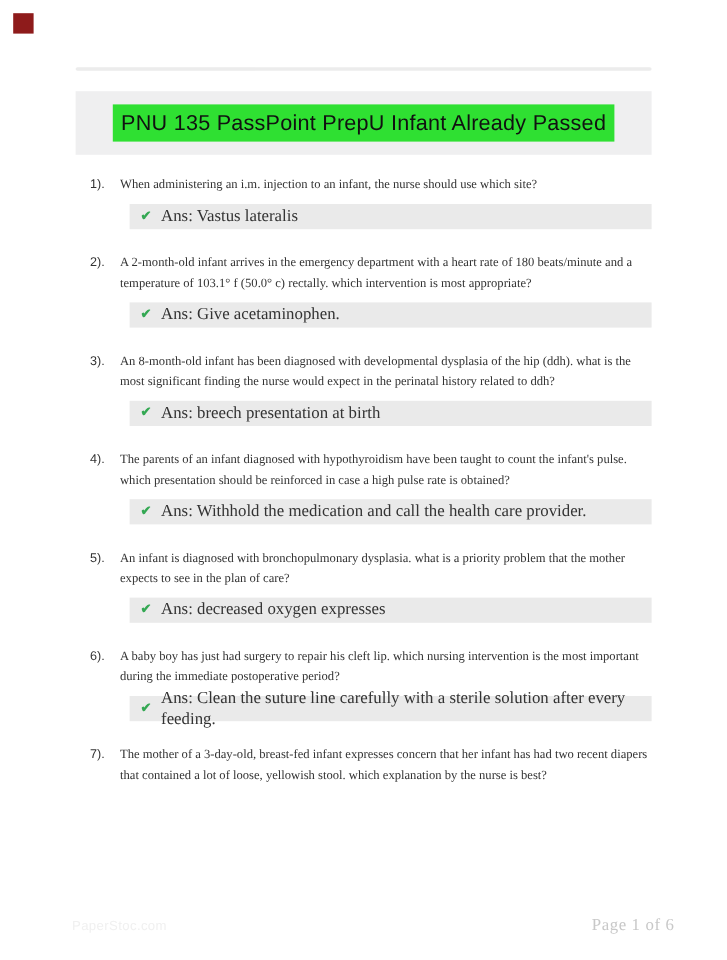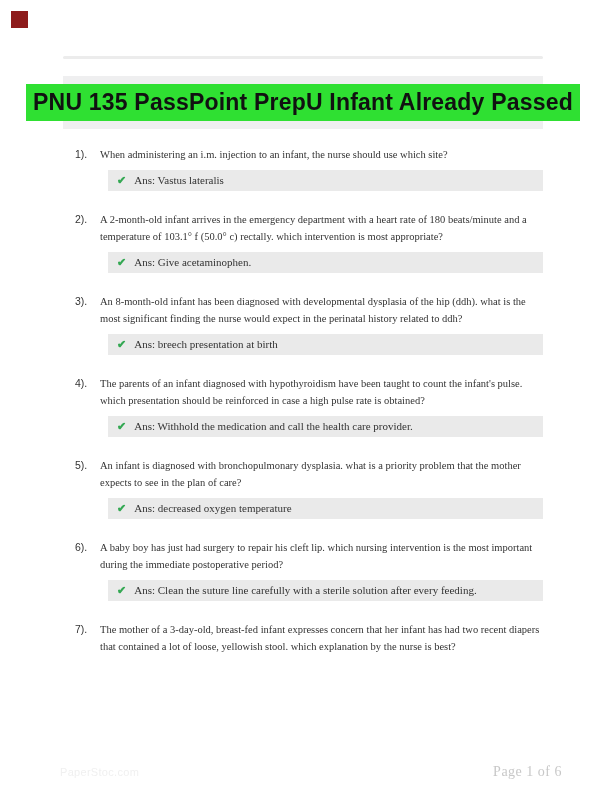--- a/index.html
+++ b/index.html
@@ -34,21 +34,21 @@
   }
   .title-bar{
     position:absolute;left:63px;top:76px;
     width:480px;height:53px;
     background:var(--title_bar_bg);
     display:flex;align-items:center;justify-content:center;
   }
   .title-highlight{
     background:var(--title_highlight);
     color:var(--title_text);
-    font-size:23px;font-weight:700;
+    font-size:18px;font-weight:400;
     letter-spacing:0.2px;
     padding:5px 7px;
     white-space:nowrap;
   }
   .questions{
     position:absolute;left:75px;top:146px;
     width:468px;
     color:var(--body_text);
     font-size:10.5px;line-height:17px;
   }
@@ -68,21 +68,21 @@
     padding-left:9px;
     gap:8px;
   }
   .check-icon{
     color:var(--check_green);
     font-size:11px;font-weight:bold;
     line-height:1;
   }
   .answer-text{
     color:var(--body_text);
-    font-size:11px;
+    font-size:14px;
   }
   .watermark{
     position:absolute;left:60px;top:766px;
     font-size:11px;color:var(--watermark_text);
     letter-spacing:0.3px;
   }
   .page-num{
     position:absolute;right:44px;top:764px;
     font-family:"Liberation Serif", serif;
     font-size:14px;color:var(--footer_text);
@@ -155,21 +155,21 @@
       </div>
     </div>
 
     <div class="q-item">
       <div class="q-row">
         <div class="q-num">5).</div>
         <div class="q-body">
           <p class="q-text">An infant is diagnosed with bronchopulmonary dysplasia. what is a priority problem that the mother expects to see in the plan of care?</p>
           <div class="answer-box">
             <span class="check-icon">✔</span>
-            <span class="answer-text">Ans: decreased oxygen temperature</span>
+            <span class="answer-text">Ans: decreased oxygen expresses</span>
           </div>
         </div>
       </div>
     </div>
 
     <div class="q-item">
       <div class="q-row">
         <div class="q-num">6).</div>
         <div class="q-body">
           <p class="q-text">A baby boy has just had surgery to repair his cleft lip. which nursing intervention is the most important during the immediate postoperative period?</p>

